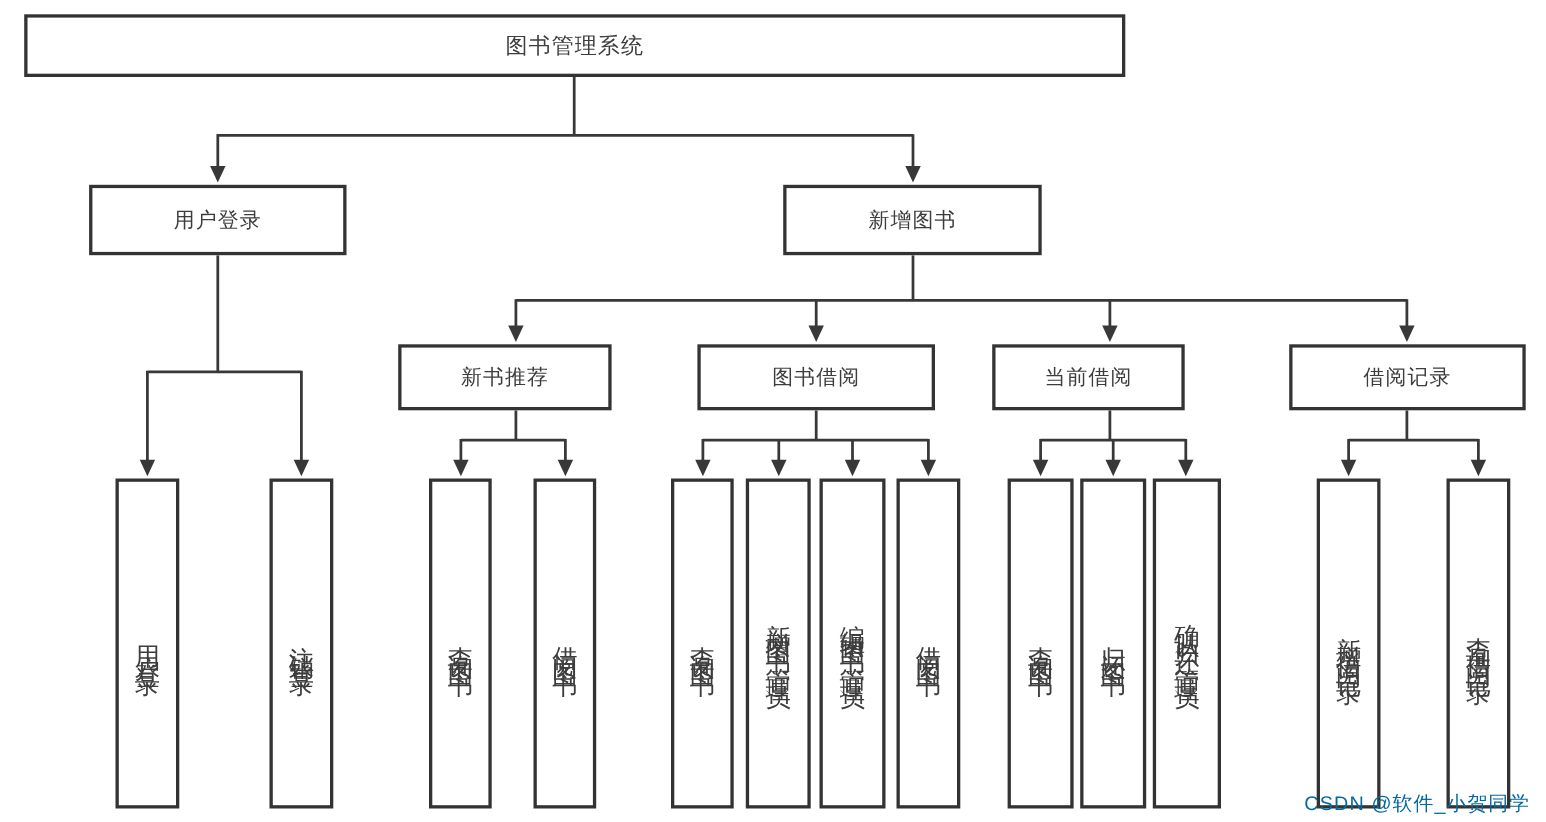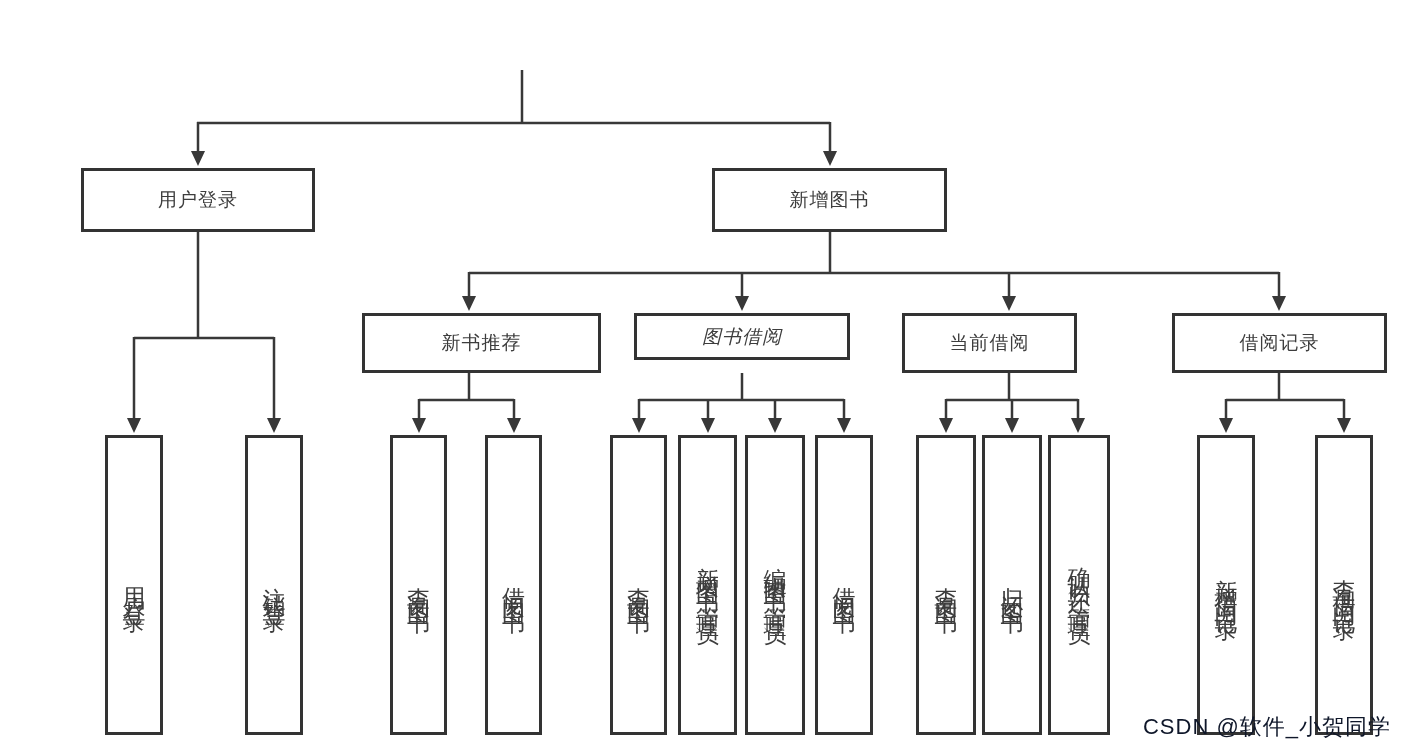--- a/index.html
+++ b/index.html
@@ -23,22 +23,22 @@
     border: 3px solid #333333;
     display: flex;
     align-items: center;
     justify-content: center;
     color: #3d3d3d;
   }
   .node-h { font-size: 19px; letter-spacing: 1px; }
   .node-root { left: 22px; top: 13px; width: 1001px; height: 57px; font-size: 20px; }
   .n-l2a { left: 81px;  top: 168px; width: 234px; height: 64px; }
   .n-l2b { left: 712px; top: 168px; width: 235px; height: 64px; }
-  .n-l3a { left: 362px;  top: 313px; width: 239px; height: 60px; font-family: Liberation Mono, monospace; }
-  .n-l3b { left: 634px;  top: 313px; width: 216px; height: 47px; font-style: italic; }
+  .n-l3a { left: 362px;  top: 313px; width: 194px; height: 60px; font-family: Liberation Mono, monospace; }
+  .n-l3b { left: 634px;  top: 313px; width: 216px; height: 60px; }
   .n-l3c { left: 902px;  top: 313px; width: 175px; height: 60px; }
   .n-l3d { left: 1172px; top: 313px; width: 215px; height: 60px; }
   .leaf {
     position: absolute;
     top: 435px;
     height: 300px;
     background: #ffffff;
     border: 3px solid #333333;
     display: flex;
     align-items: center;
@@ -62,22 +62,22 @@
   .lf8  { left: 815px;  width: 58px; }
   .lf9  { left: 916px;  width: 60px; }
   .lf10 { left: 982px;  width: 60px; }
   .lf11 { left: 1048px; width: 62px; }
   .lf12 { left: 1197px; width: 58px; }
   .lf13 { left: 1315px; width: 58px; }
   .watermark {
     position: absolute;
     right: 14px;
     bottom: 5px;
-    font-size: 22px;
-    color: #0f172a;
+    font-size: 18px;
+    color: #0369a1;
     letter-spacing: 1px;
   }
 </style>
 </head>
 <body>
 
 <div class="canvas">
 
   <svg class="connectors" viewBox="0 0 1405 747" xmlns="http://www.w3.org/2000/svg">
     <g stroke="#383838" stroke-width="2.5" fill="none">
@@ -115,20 +115,23 @@
       <polygon points="768,418 782,418 775,433"></polygon>
       <polygon points="837,418 851,418 844,433"></polygon>
       <polygon points="939,418 953,418 946,433"></polygon>
       <polygon points="1005,418 1019,418 1012,433"></polygon>
       <polygon points="1071,418 1085,418 1078,433"></polygon>
       <polygon points="1219,418 1233,418 1226,433"></polygon>
       <polygon points="1337,418 1351,418 1344,433"></polygon>
     </g>
   </svg>
 
+  <div class="node node-h node-root">
+    <span>图书管理系统</span>
+  </div>
 
   <div class="node node-h n-l2a">
     <span>用户登录</span>
   </div>
   <div class="node node-h n-l2b">
     <span>新增图书</span>
   </div>
 
   <div class="node node-h n-l3a">
     <span>新书推荐</span>

